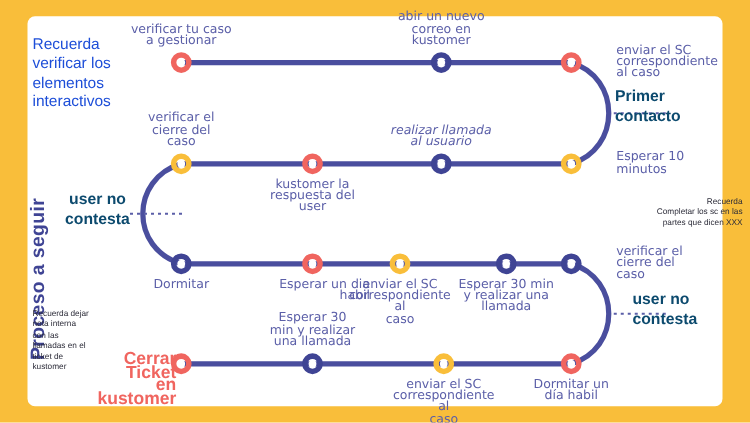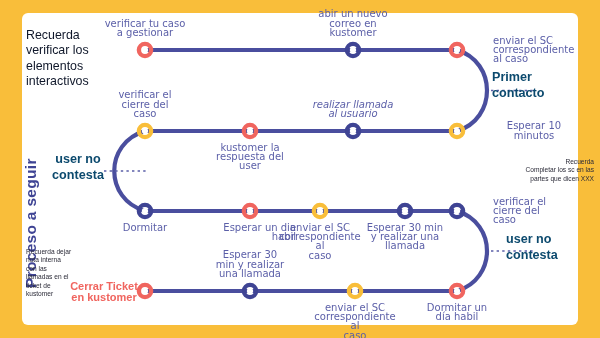--- a/index.html
+++ b/index.html
@@ -12,21 +12,21 @@
   #stage{position:relative;width:600px;height:338px;}
   #card{
     position:absolute;left:22px;top:13px;
     width:556px;height:312px;
     background:#FFFFFF;border-radius:6px;
   }
   #svgflow{position:absolute;left:0;top:0;width:600px;height:338px;}
   .txt{position:absolute;color:#5B5FA8;font-size:10px;line-height:9.2px;text-align:center;white-space:pre-line;}
   .hdr{
     position:absolute;left:26px;top:28px;width:92px;
-    color:#0f172a;font-size:12.4px;line-height:15.4px;
+    color:#1d4ed8;font-size:12.4px;line-height:15.4px;
     font-family:"Liberation Sans", sans-serif;
     white-space:pre-line;
   }
   .vert{
     position:absolute;
     color:#3F4494;font-size:15.5px;font-weight:bold;
     font-family:"Liberation Sans", sans-serif;
     letter-spacing:.3px;
     transform:rotate(-90deg);transform-origin:left top;
     white-space:nowrap;
@@ -36,21 +36,21 @@
     font-size:12.6px;line-height:15.5px;
     font-family:"Liberation Sans", sans-serif;
     white-space:pre-line;
   }
   .note{
     position:absolute;color:#2B2B38;font-size:6.6px;line-height:8.4px;
     font-family:"Liberation Sans", sans-serif;white-space:pre-line;
   }
   .cerrar{
     position:absolute;color:#F0655F;font-weight:bold;
-    font-size:11px;line-height:10.6px;text-align:center;
+    font-size:14px;line-height:10.6px;text-align:right;
     font-family:"Liberation Sans", sans-serif;white-space:pre-line;
   }
 </style>
 </head>
 <body>
 
 <div id="stage">
 
   <div id="card"></div>
 
@@ -145,21 +145,21 @@
 correspondiente
 al caso</div>
       <div class="txt" style="width: 92px; left: 99px; top: 90.4px;">verificar el
 cierre del
 caso</div>
       <div class="txt" style="width: 92px; left: 204px; top: 143px;">kustomer la
 respuesta del
 user</div>
       <div class="txt" style="width: 92px; left: 307px; top: 99.6px; font-style: italic;">realizar llamada
 al usuario</div>
-      <div class="txt" style="width: 82px; left: 493px; text-align: center; top: 121.4px;">Esperar 10
+      <div class="txt" style="width: 82px; left: 493px; text-align: left; top: 121.4px;">Esperar 10
 minutos</div>
       <div class="txt" style="width: 92px; left: 99px; top: 223px;">Dormitar</div>
       <div class="txt" style="width: 92px; left: 204px; top: 223px; text-align: right;">Esperar un dia habil</div>
       <div class="txt" style="width: 92px; left: 274px; top: 223px;">enviar el SC
 correspondiente al
 caso</div>
       <div class="txt" style="width: 92px; left: 359px; top: 223px;">Esperar 30 min
 y realizar una
 llamada</div>
       <div class="txt" style="width: 82px; left: 493px; text-align: left; top: 196.8px;">verificar el

